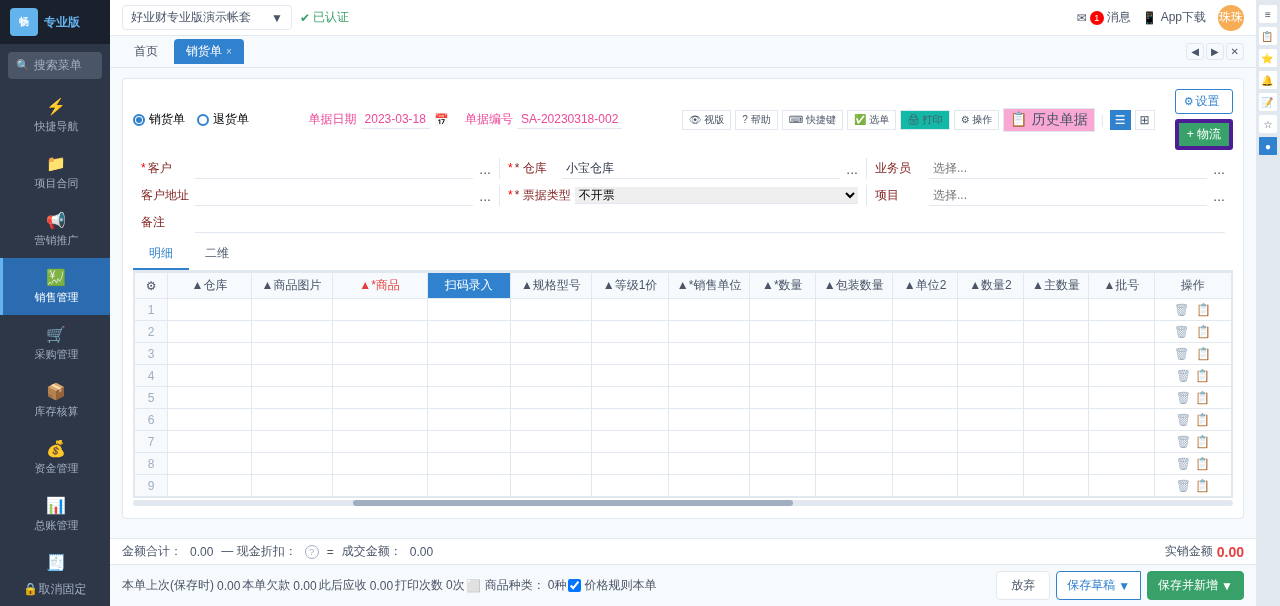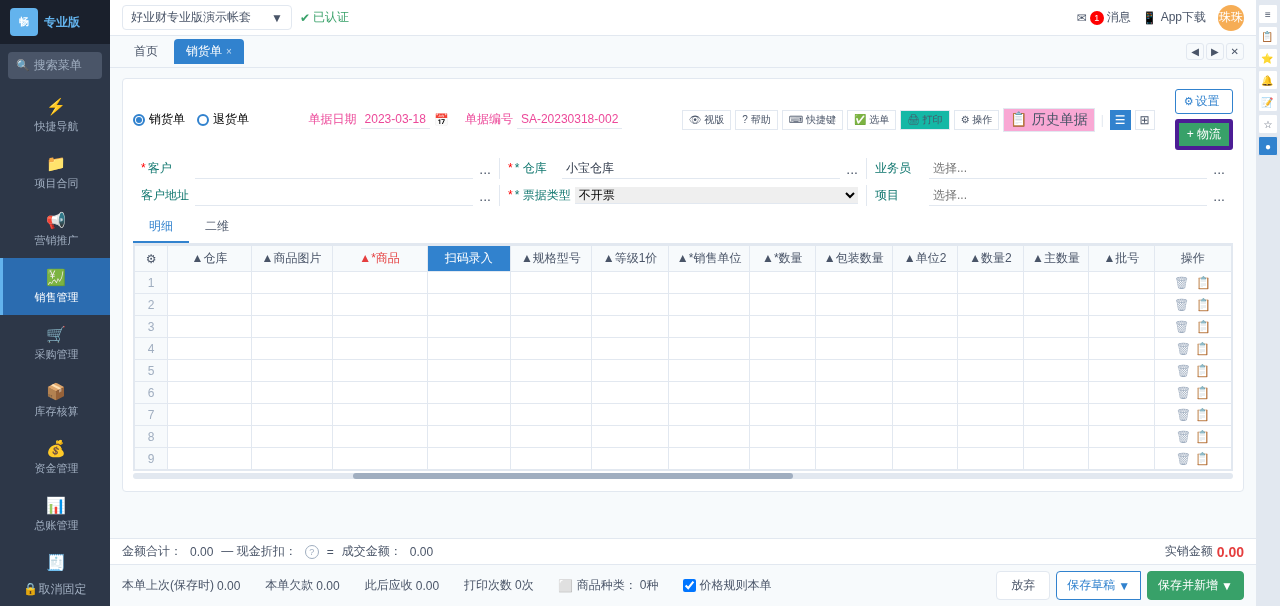--- a/index.html
+++ b/index.html
@@ -47,21 +47,21 @@
     .radio-group { display: flex; gap: 12px; align-items: center; }
     .radio-item { display: flex; align-items: center; gap: 4px; cursor: pointer; }
     .radio-dot { width: 12px; height: 12px; border-radius: 50%; border: 2px solid #3182ce; display: flex; align-items: center; justify-content: center; }
     .radio-dot.checked::after { content: ''; width: 6px; height: 6px; background: #3182ce; border-radius: 50%; }
     .form-meta { display: flex; gap: 16px; align-items: center; margin-left: auto; color: #ec4899; }
     .form-meta-item { display: flex; align-items: center; gap: 4px; }
 
     .form-row { display: flex; gap: 0; margin-bottom: 6px; }
     .form-field { display: flex; align-items: center; flex: 1; gap: 4px; padding: 0 8px; border-right: 1px solid #e2e8f0; }
     .form-field:last-child { border-right: none; }
-    .field-label { color: #0f766e; font-size: 12px; white-space: nowrap; min-width: 50px; }
+    .field-label { color: #7f1d1d; font-size: 12px; white-space: nowrap; min-width: 50px; }
     .field-label.required::before { content: '*'; color: red; margin-right: 2px; }
     .field-input { flex: 1; border: none; border-bottom: 1px solid #e2e8f0; padding: 3px 4px; font-size: 12px; color: #2d3748; outline: none; min-width: 80px; }
     .field-dots { color: #4a5568; cursor: pointer; font-size: 14px; margin-left: 2px; }
 
     
     .sub-tabs { display: flex; gap: 0; border-bottom: 1px solid #e2e8f0; margin-bottom: 0; }
     .sub-tab { padding: 6px 16px; cursor: pointer; font-size: 12px; color: #4a5568; border-bottom: 2px solid transparent; }
     .sub-tab.active { color: #3182ce; border-bottom-color: #3182ce; }
 
     
@@ -74,21 +74,21 @@
     .subtotal-row td { background: #fffaf0; font-size: 11px; color: #4a5568; }
     .subtotal-label { text-align: left; padding-left: 8px; }
     .btn-icon { background: none; border: none; cursor: pointer; color: #a0aec0; font-size: 12px; padding: 0 2px; }
 
     
     .bottom-summary { background: white; border-top: 1px solid #e2e8f0; padding: 4px 12px; display: flex; align-items: center; gap: 8px; flex-shrink: 0; font-size: 12px; color: #4a5568; }
     .summary-spacer { flex: 1; }
     .amount-field { display: flex; align-items: center; gap: 4px; }
     .amount-value { color: #e53e3e; font-size: 14px; font-weight: bold; }
 
-    .footer-bar { background: #f7fafc; border-top: 1px solid #e2e8f0; padding: 6px 12px; display: flex; align-items: center; gap: 25px; flex-shrink: 0; font-size: 12px; color: #4a5568; }
+    .footer-bar { background: #f7fafc; border-top: 1px solid #e2e8f0; padding: 6px 12px; display: flex; align-items: center; gap: 2px; flex-shrink: 0; font-size: 12px; color: #4a5568; }
     .footer-stat { display: flex; align-items: center; gap: 3px; }
     .footer-checkbox { display: flex; align-items: center; gap: 3px; }
     .footer-checkbox input { cursor: pointer; }
     .footer-spacer { flex: 1; }
     .footer-actions { display: flex; gap: 6px; }
     .btn-default { padding: 5px 14px; border: 1px solid #e2e8f0; border-radius: 4px; background: white; cursor: pointer; color: #4a5568; font-size: 12px; }
     .btn-save-draft { padding: 5px 10px; border: 1px solid #3182ce; border-radius: 4px 0 0 4px; background: white; cursor: pointer; color: #3182ce; font-size: 12px; display: flex; align-items: center; gap: 3px; }
     .btn-save-new { padding: 5px 10px; border: 1px solid #38a169; border-radius: 4px; background: #38a169; cursor: pointer; color: white; font-size: 12px; display: flex; align-items: center; gap: 3px; }
 
     
@@ -280,20 +280,26 @@
             <option>增值税专用发票</option>
           </select>
         </div>
         <div class="form-field" style="flex:1.2;">
           <span class="field-label">项目</span>
           <input class="field-input" type="text" placeholder="选择..." style="">
           <span class="field-dots">...</span>
         </div>
       </div>
 
+      <div class="form-row">
+        <div class="form-field" style="flex:1;">
+          <span class="field-label">备注</span>
+          <input class="field-input" type="text" value="" style="width: 280px;">
+        </div>
+      </div>
 
       <div class="sub-tabs">
         <div class="sub-tab active">
           <span>明细</span>
         </div>
         <div class="sub-tab">
           <span>二维</span>
         </div>
       </div>
 

